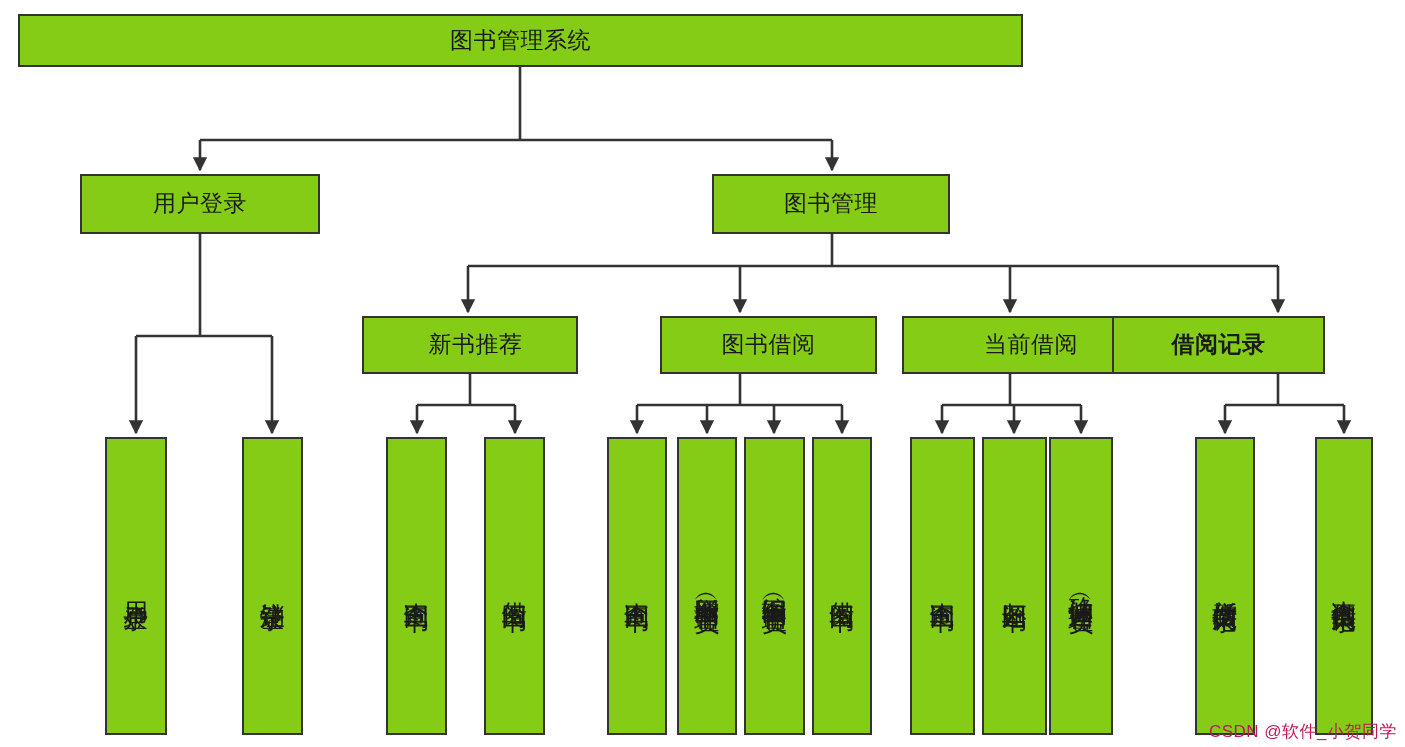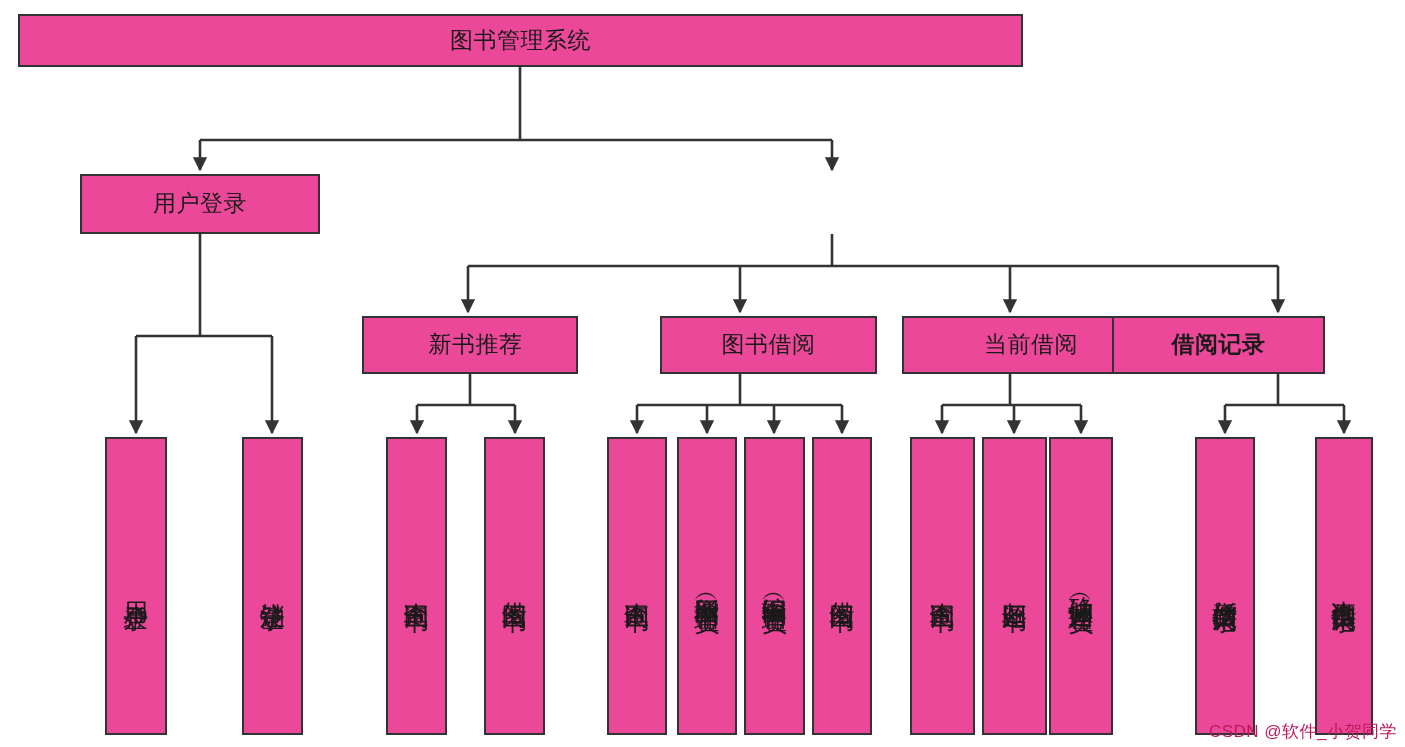--- a/index.html
+++ b/index.html
@@ -21,21 +21,21 @@
     position: absolute;
     left: 0;
     top: 0;
     width: 1405px;
     height: 747px;
   }
   .node {
     position: absolute;
     box-sizing: border-box;
     border: 2.5px solid #333333;
-    background: #ec4899;
+    background: #84cc16;
     display: flex;
     align-items: center;
     justify-content: center;
     z-index: 2;
   }
   .node .label {
     color: #1a1a1a;
     font-size: 23px;
     line-height: 1.18;
     letter-spacing: 0.5px;
@@ -120,20 +120,23 @@
     </g>
   </svg>
 
   <div class="node" style="left:18px; top:14px; width:1005px; height:53px;">
     <span class="label">图书管理系统</span>
   </div>
 
   <div class="node" style="left:80px; top:174px; width:240px; height:60px;">
     <span class="label">用户登录</span>
   </div>
+  <div class="node" style="left:712px; top:174px; width:238px; height:60px;">
+    <span class="label">图书管理</span>
+  </div>
 
   <div class="node" style="left:362px; top:316px; width:216px; height:58px;padding-left:11px;">
     <span class="label">新书推荐</span>
   </div>
   <div class="node" style="left:660px; top:316px; width:217px; height:58px;">
     <span class="label">图书借阅</span>
   </div>
   <div class="node" style="left:902px; top:316px; width:218px; height:58px;padding-left:40px;">
     <span class="label">当前借阅</span>
   </div>

